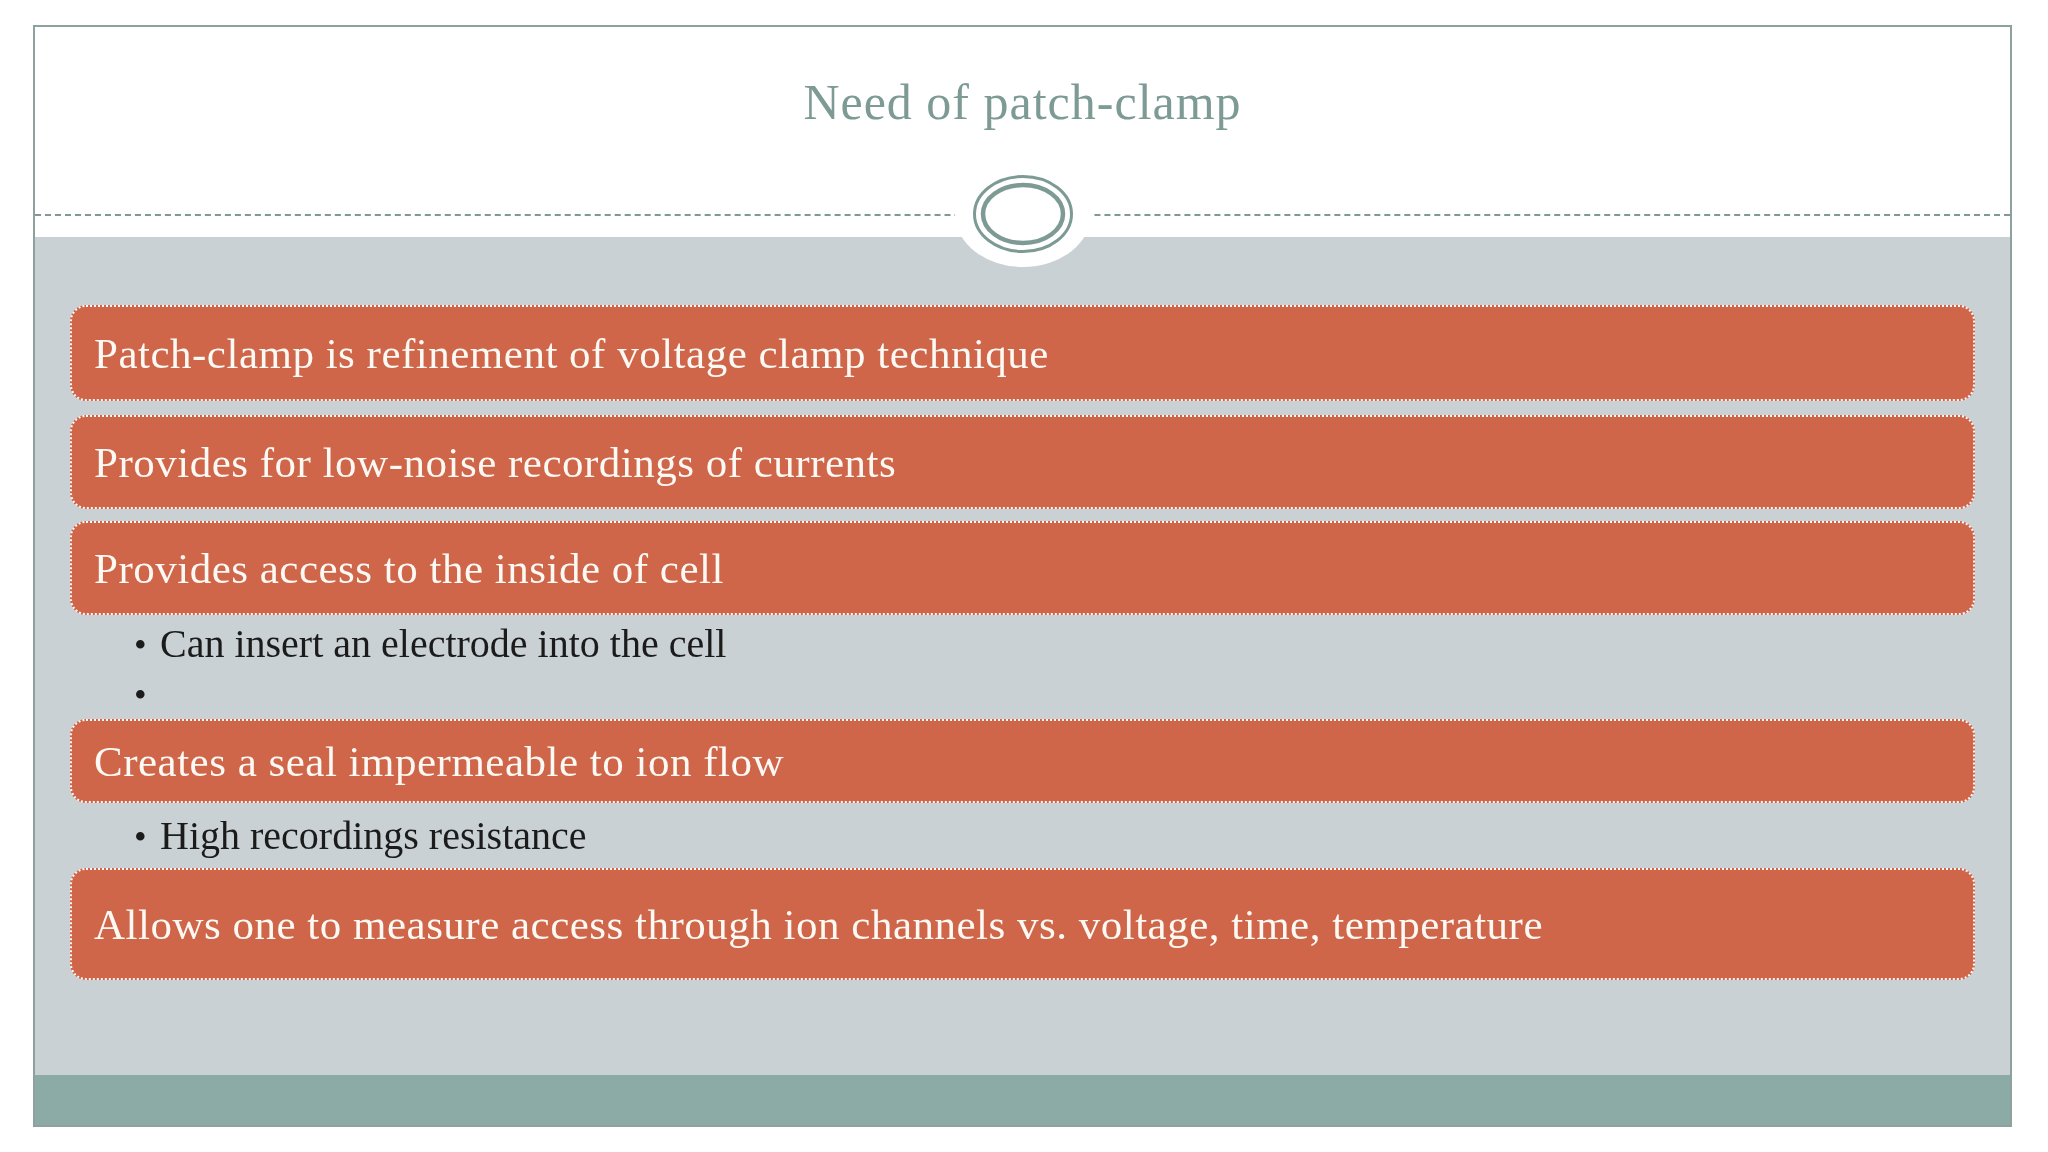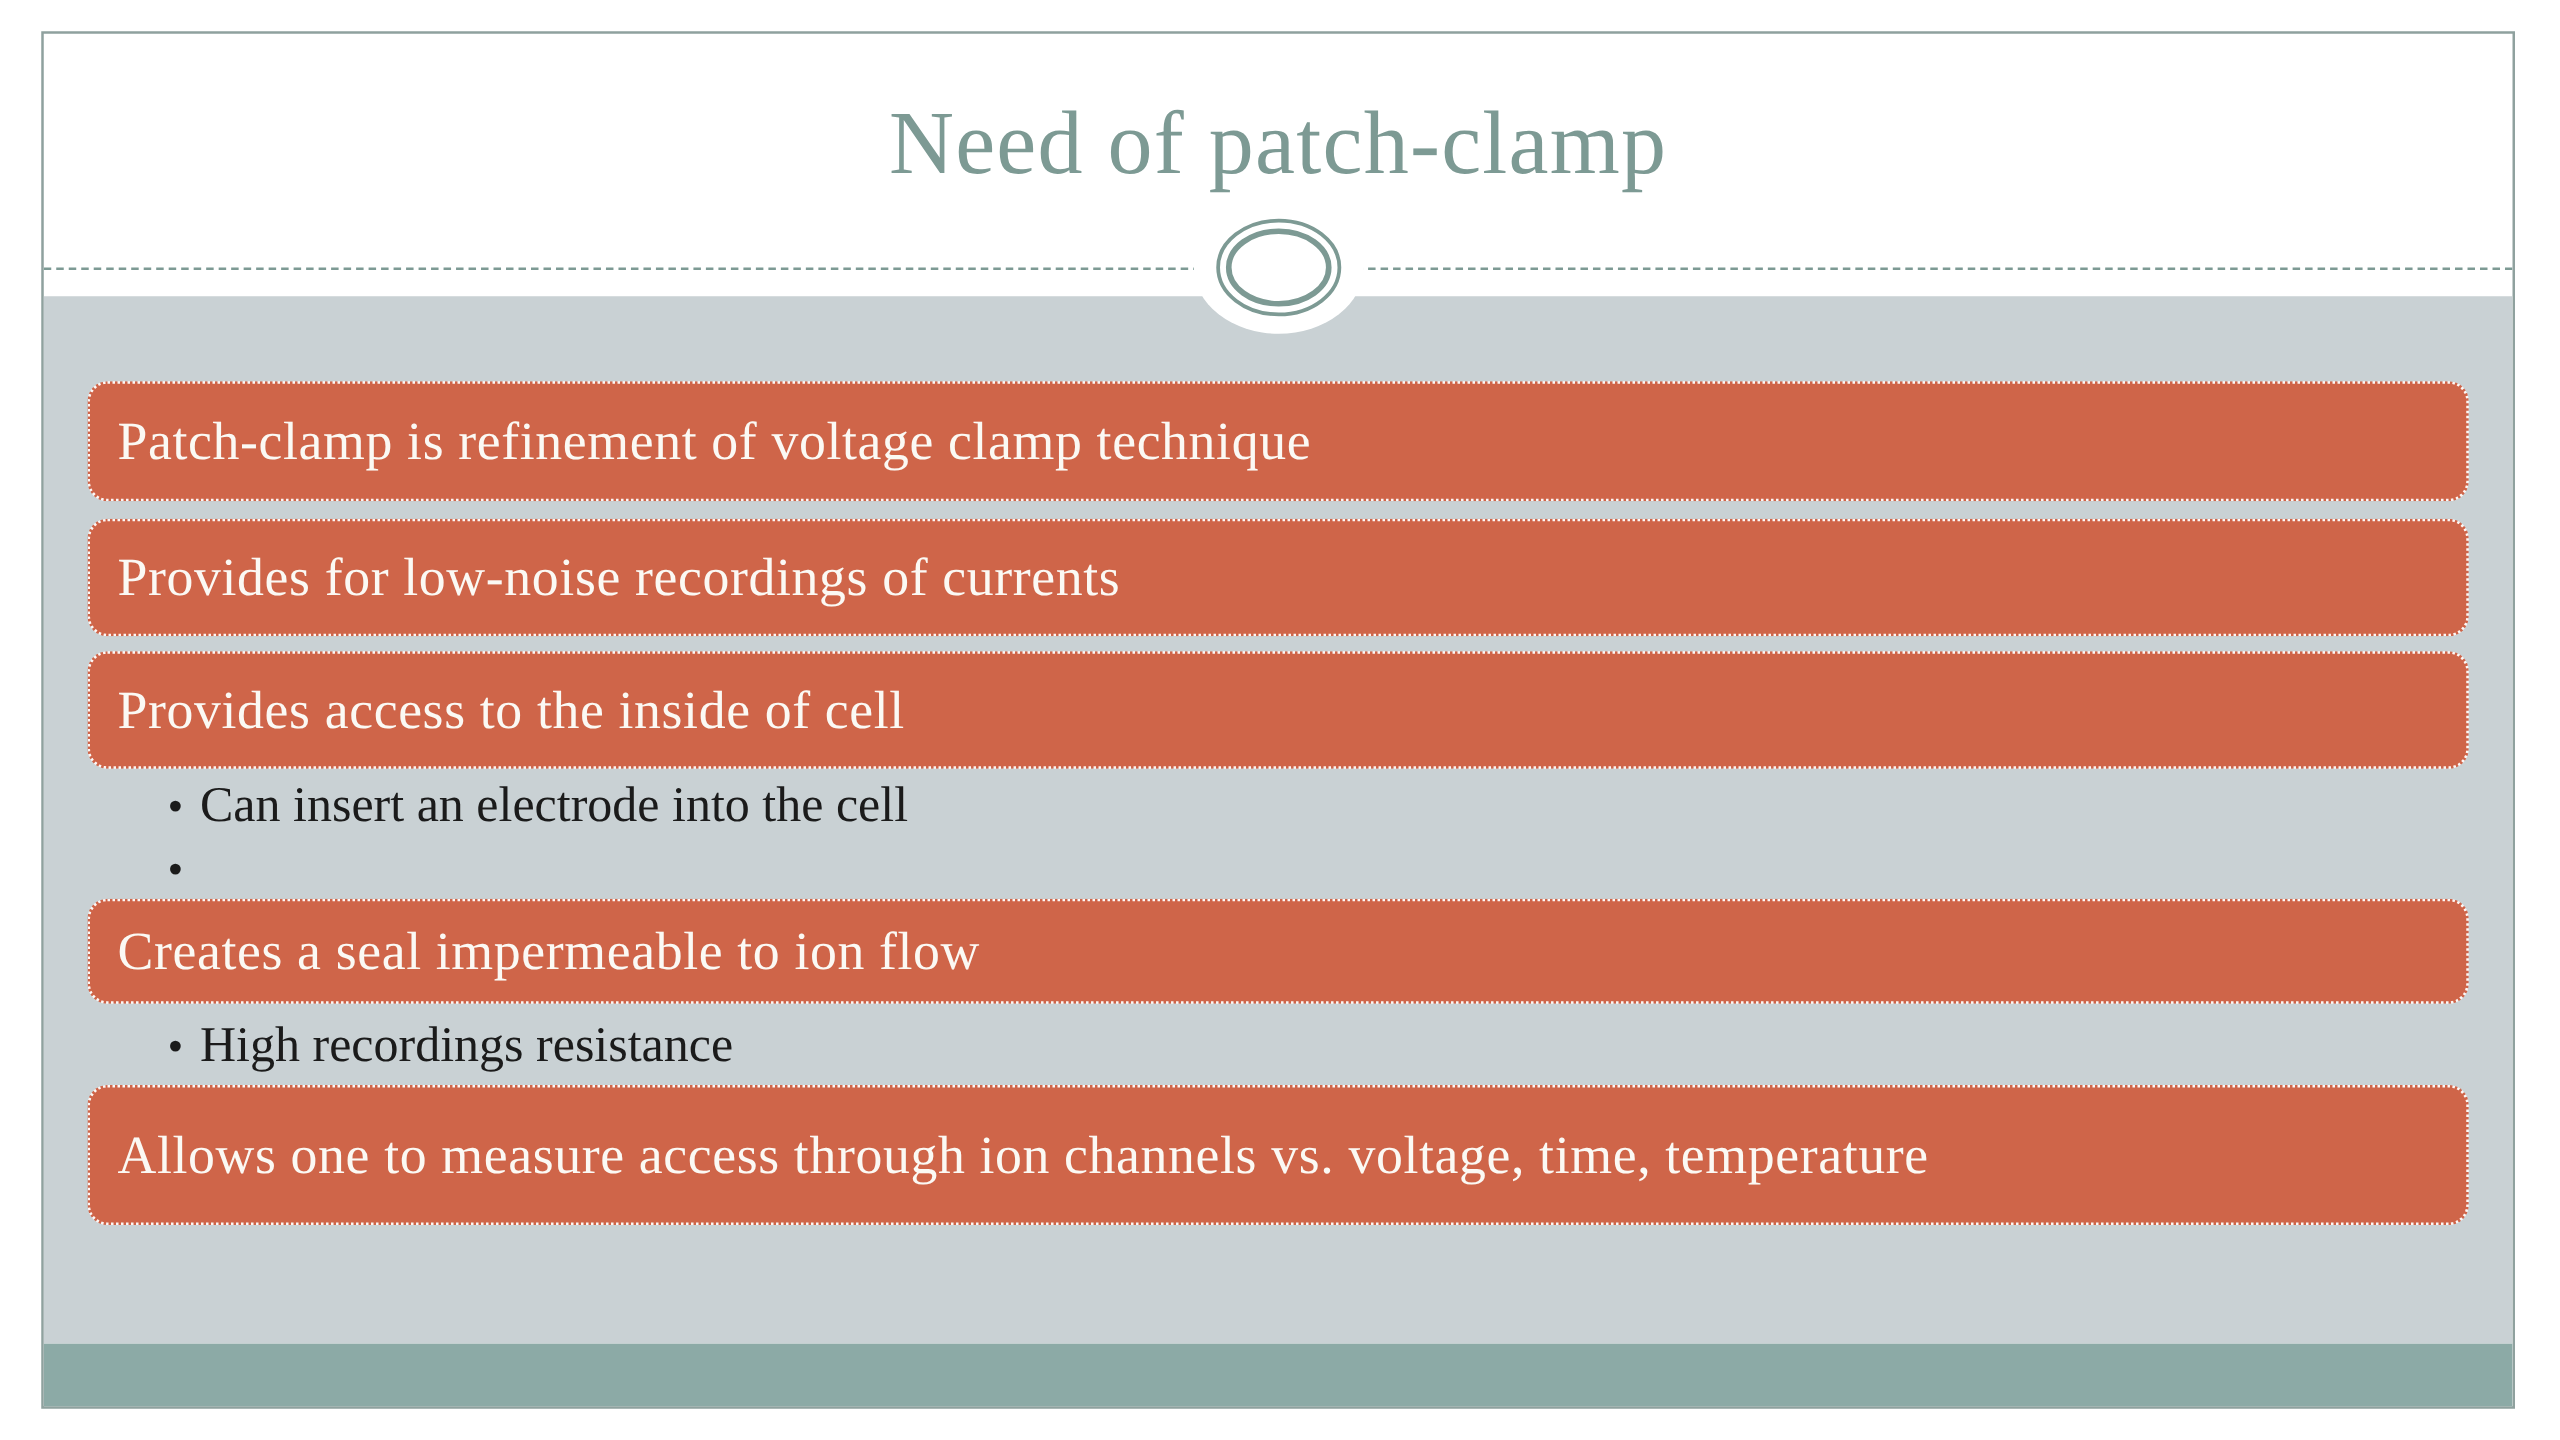--- a/index.html
+++ b/index.html
@@ -25,21 +25,21 @@
     border: 2px solid #8fa19e;
     box-sizing: border-box;
     overflow: hidden;
   }
   .slide-title {
     position: absolute;
     left: 0;
     top: 48px;
     width: 100%;
     text-align: center;
-    font-size: 72px;
+    font-size: 50px;
     line-height: 1.1;
     color: #7d9a94;
     letter-spacing: 1px;
     z-index: 1;
   }
   .content-bg {
     position: absolute;
     left: 0;
     top: 210px;
     width: 100%;

